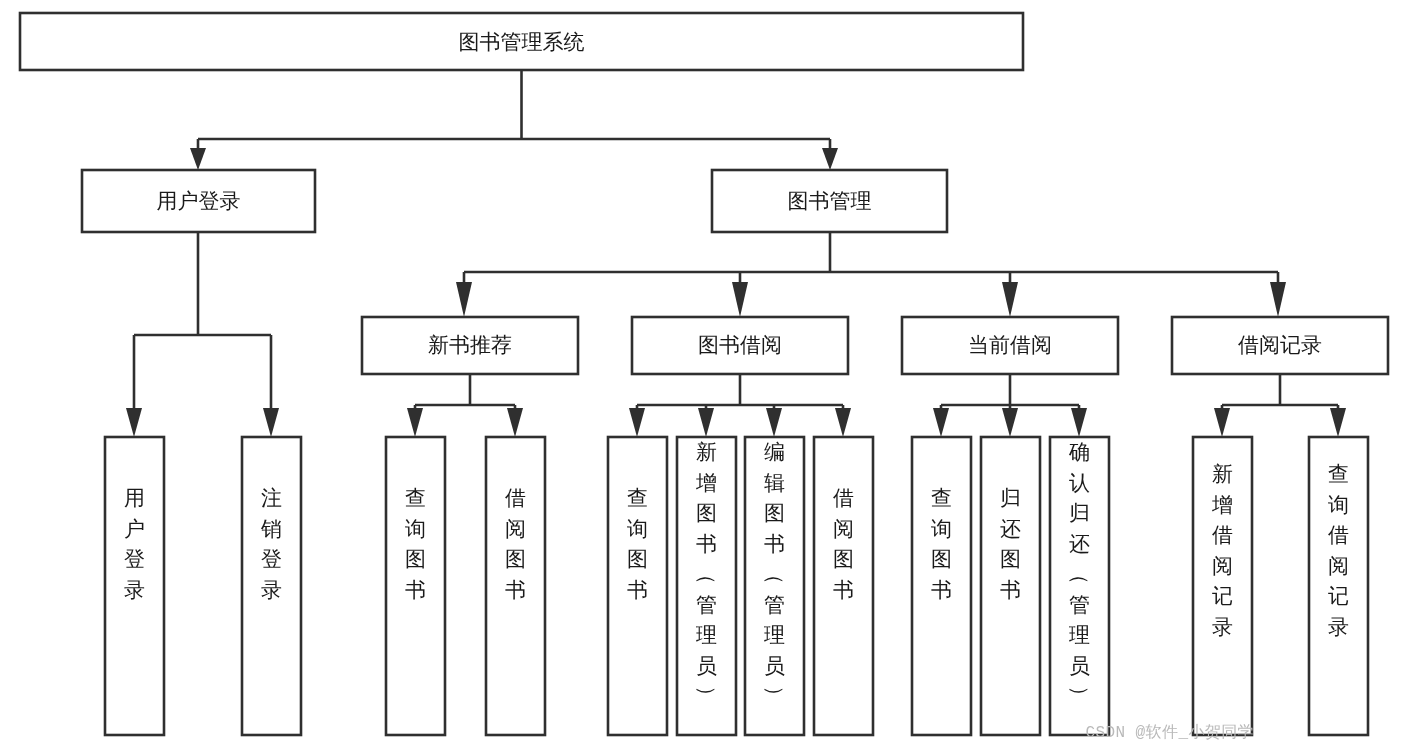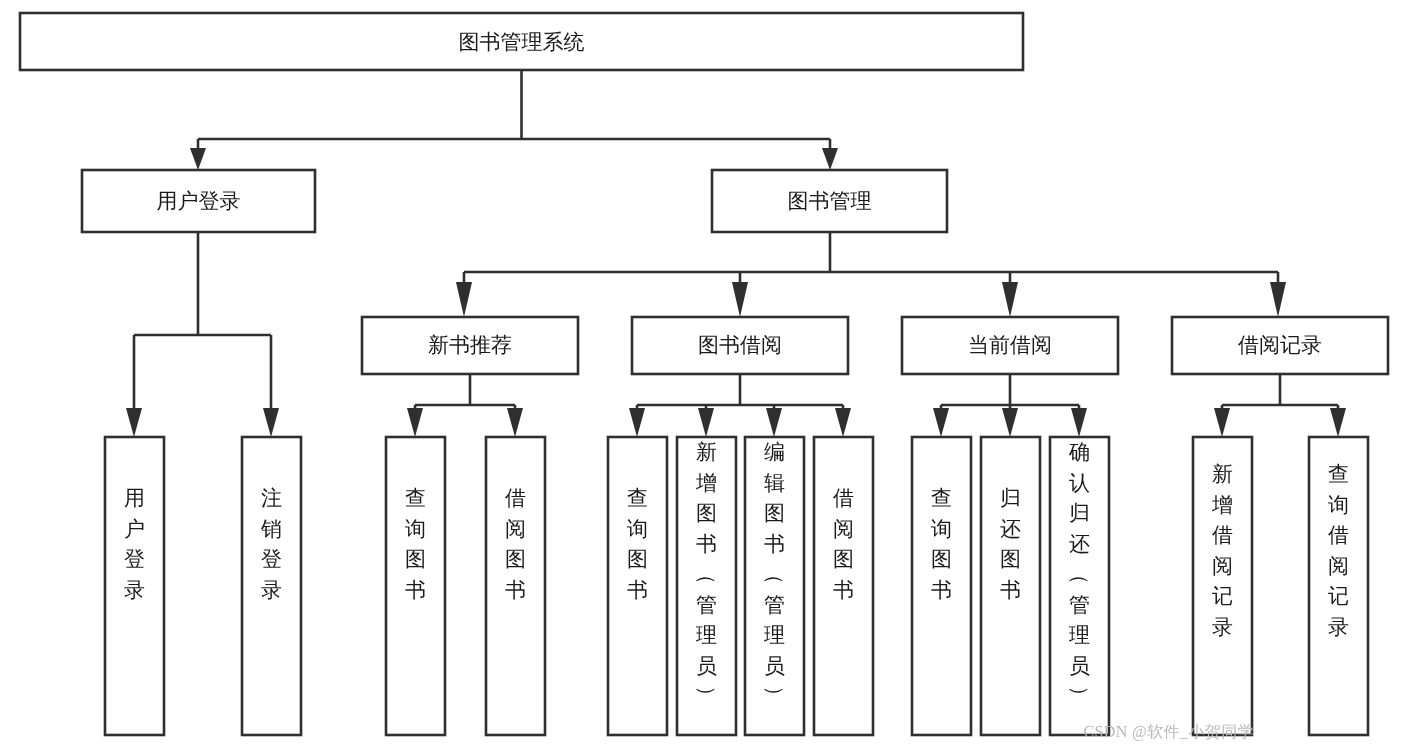--- a/index.html
+++ b/index.html
@@ -52,21 +52,21 @@
   .vert-char {
     font-family: "Liberation Sans", "DejaVu Sans", sans-serif;
     font-size: 21px;
     fill: #1a1a1a;
     text-anchor: middle;
   }
   .watermark {
     position: absolute;
     right: 8px;
     bottom: 4px;
-    font-family: Liberation Serif, serif;
+    font-family: Liberation Mono, monospace;
     font-size: 16px;
     color: #b9b9b9;
     letter-spacing: 0.4px;
     white-space: nowrap;
     user-select: none;
     margin-left: 37px;
   }
 </style>
 </head>
 <body>

